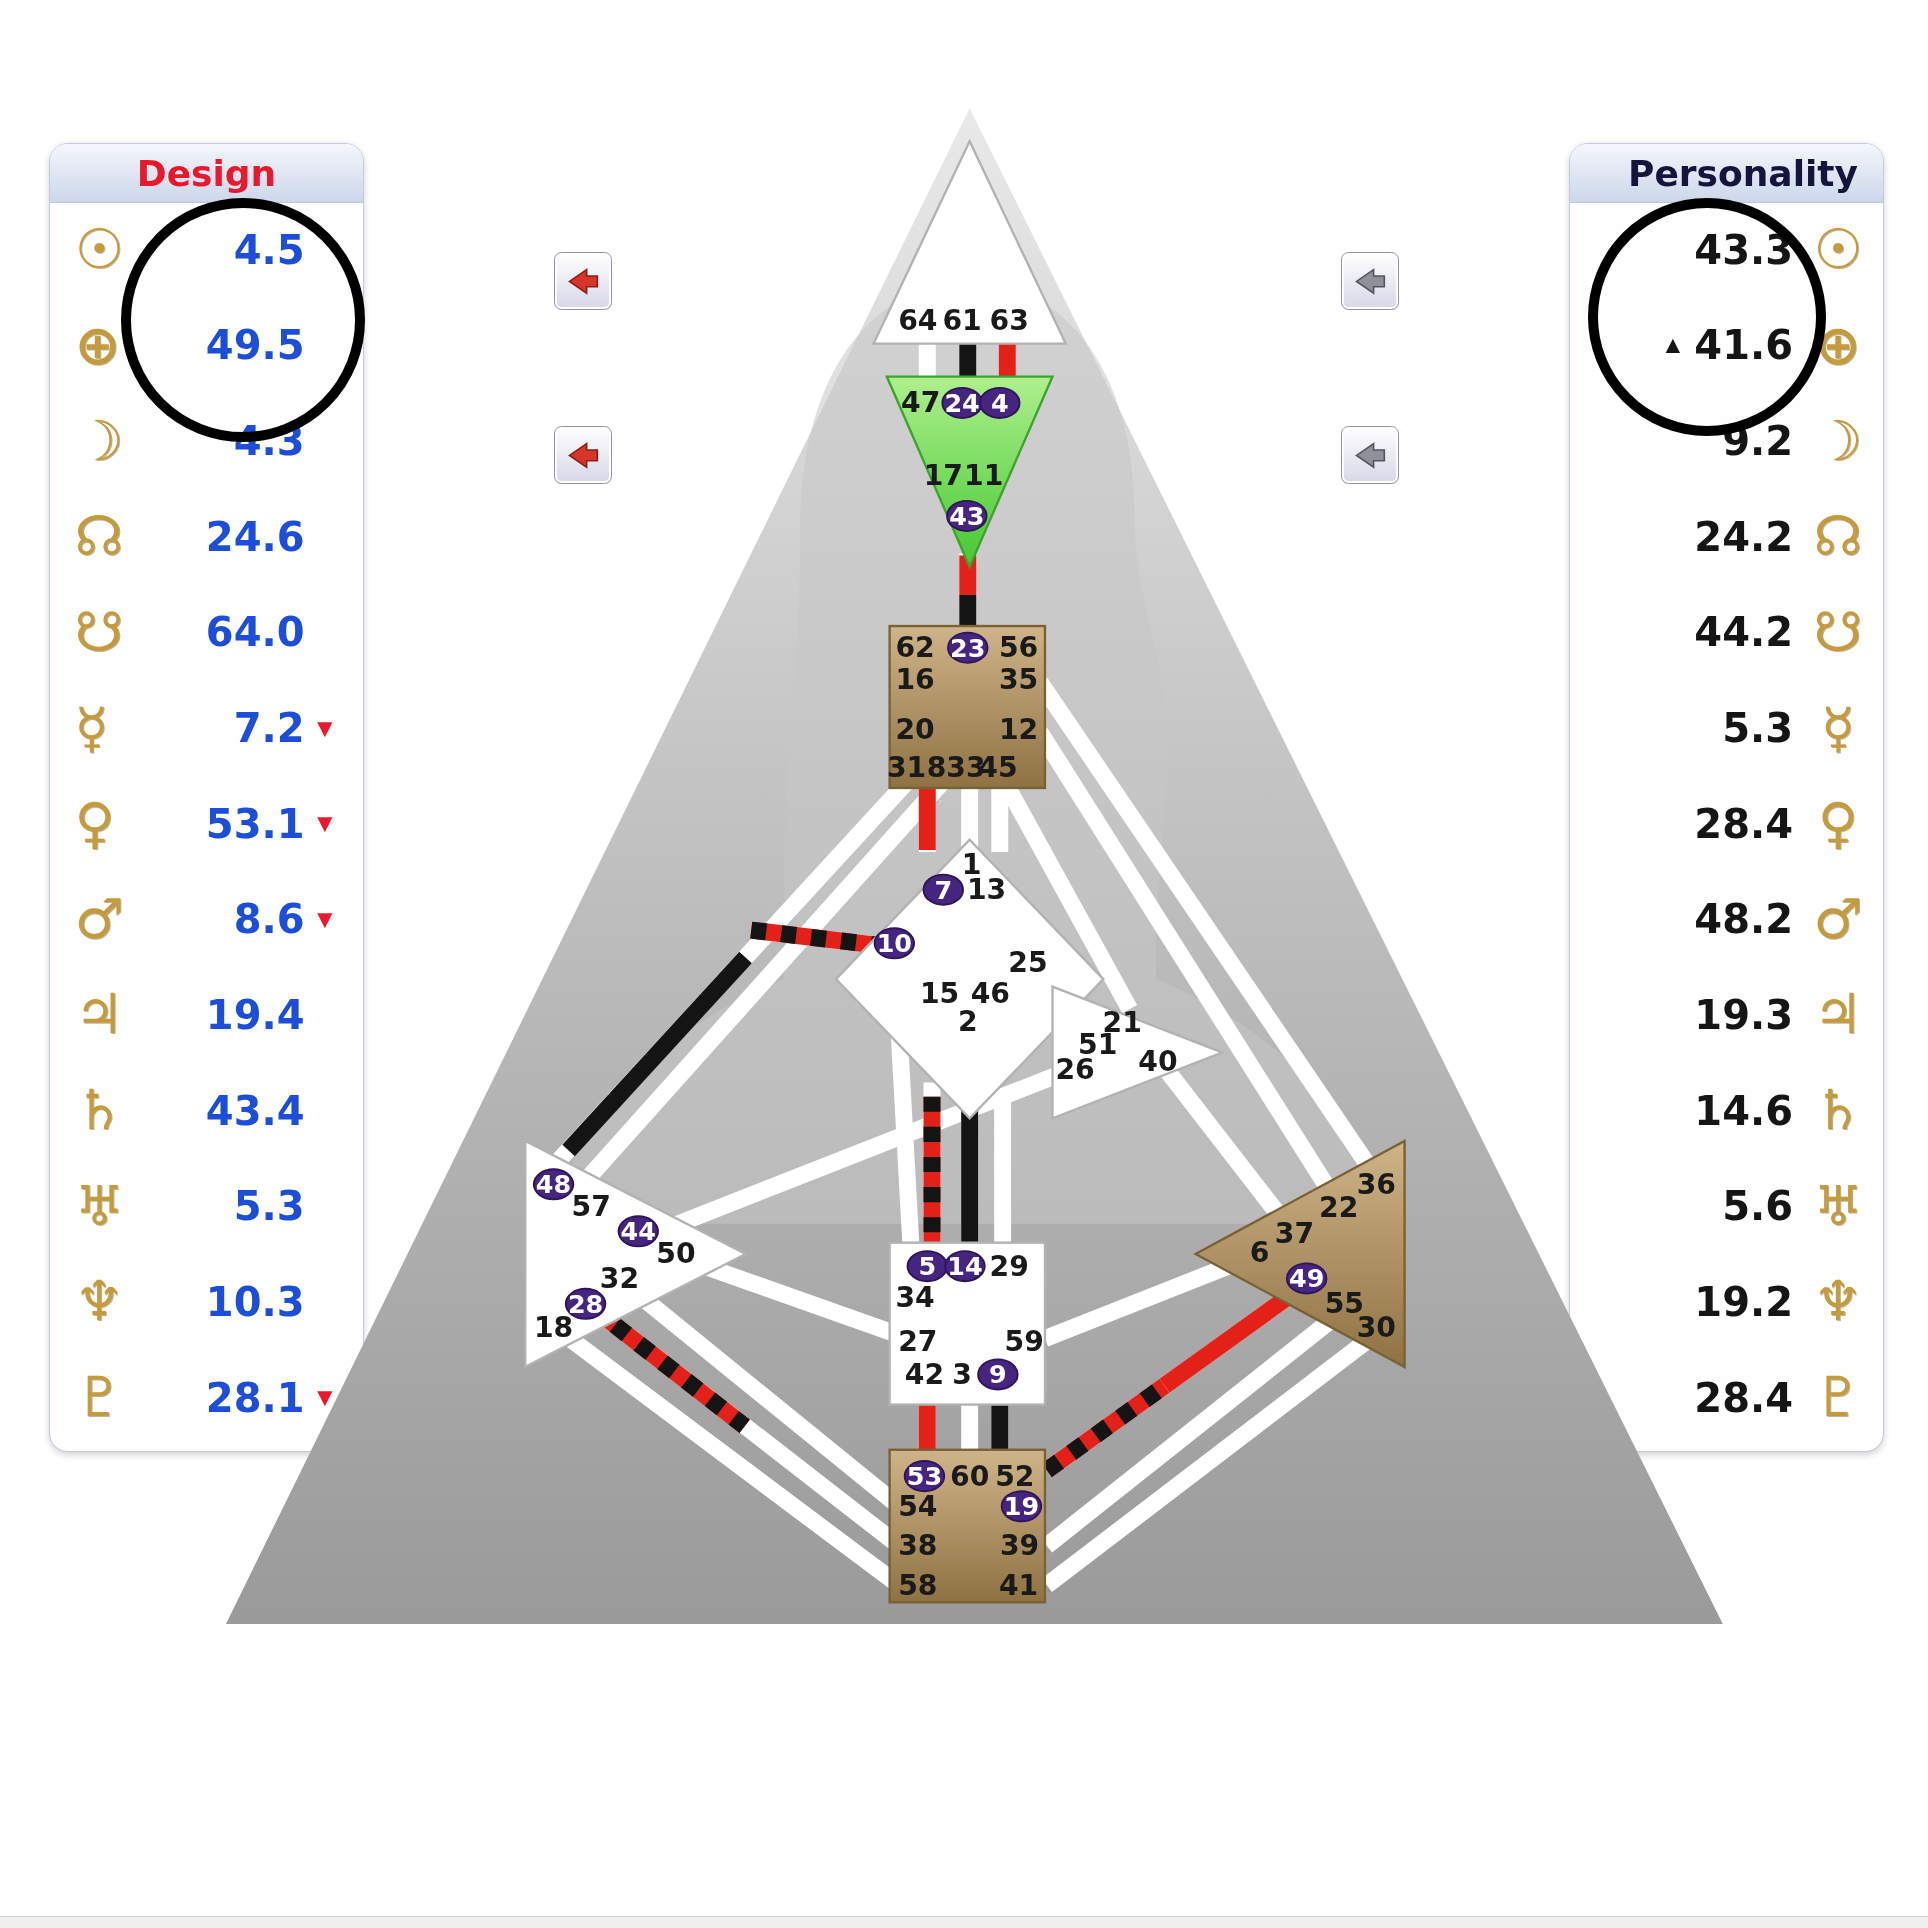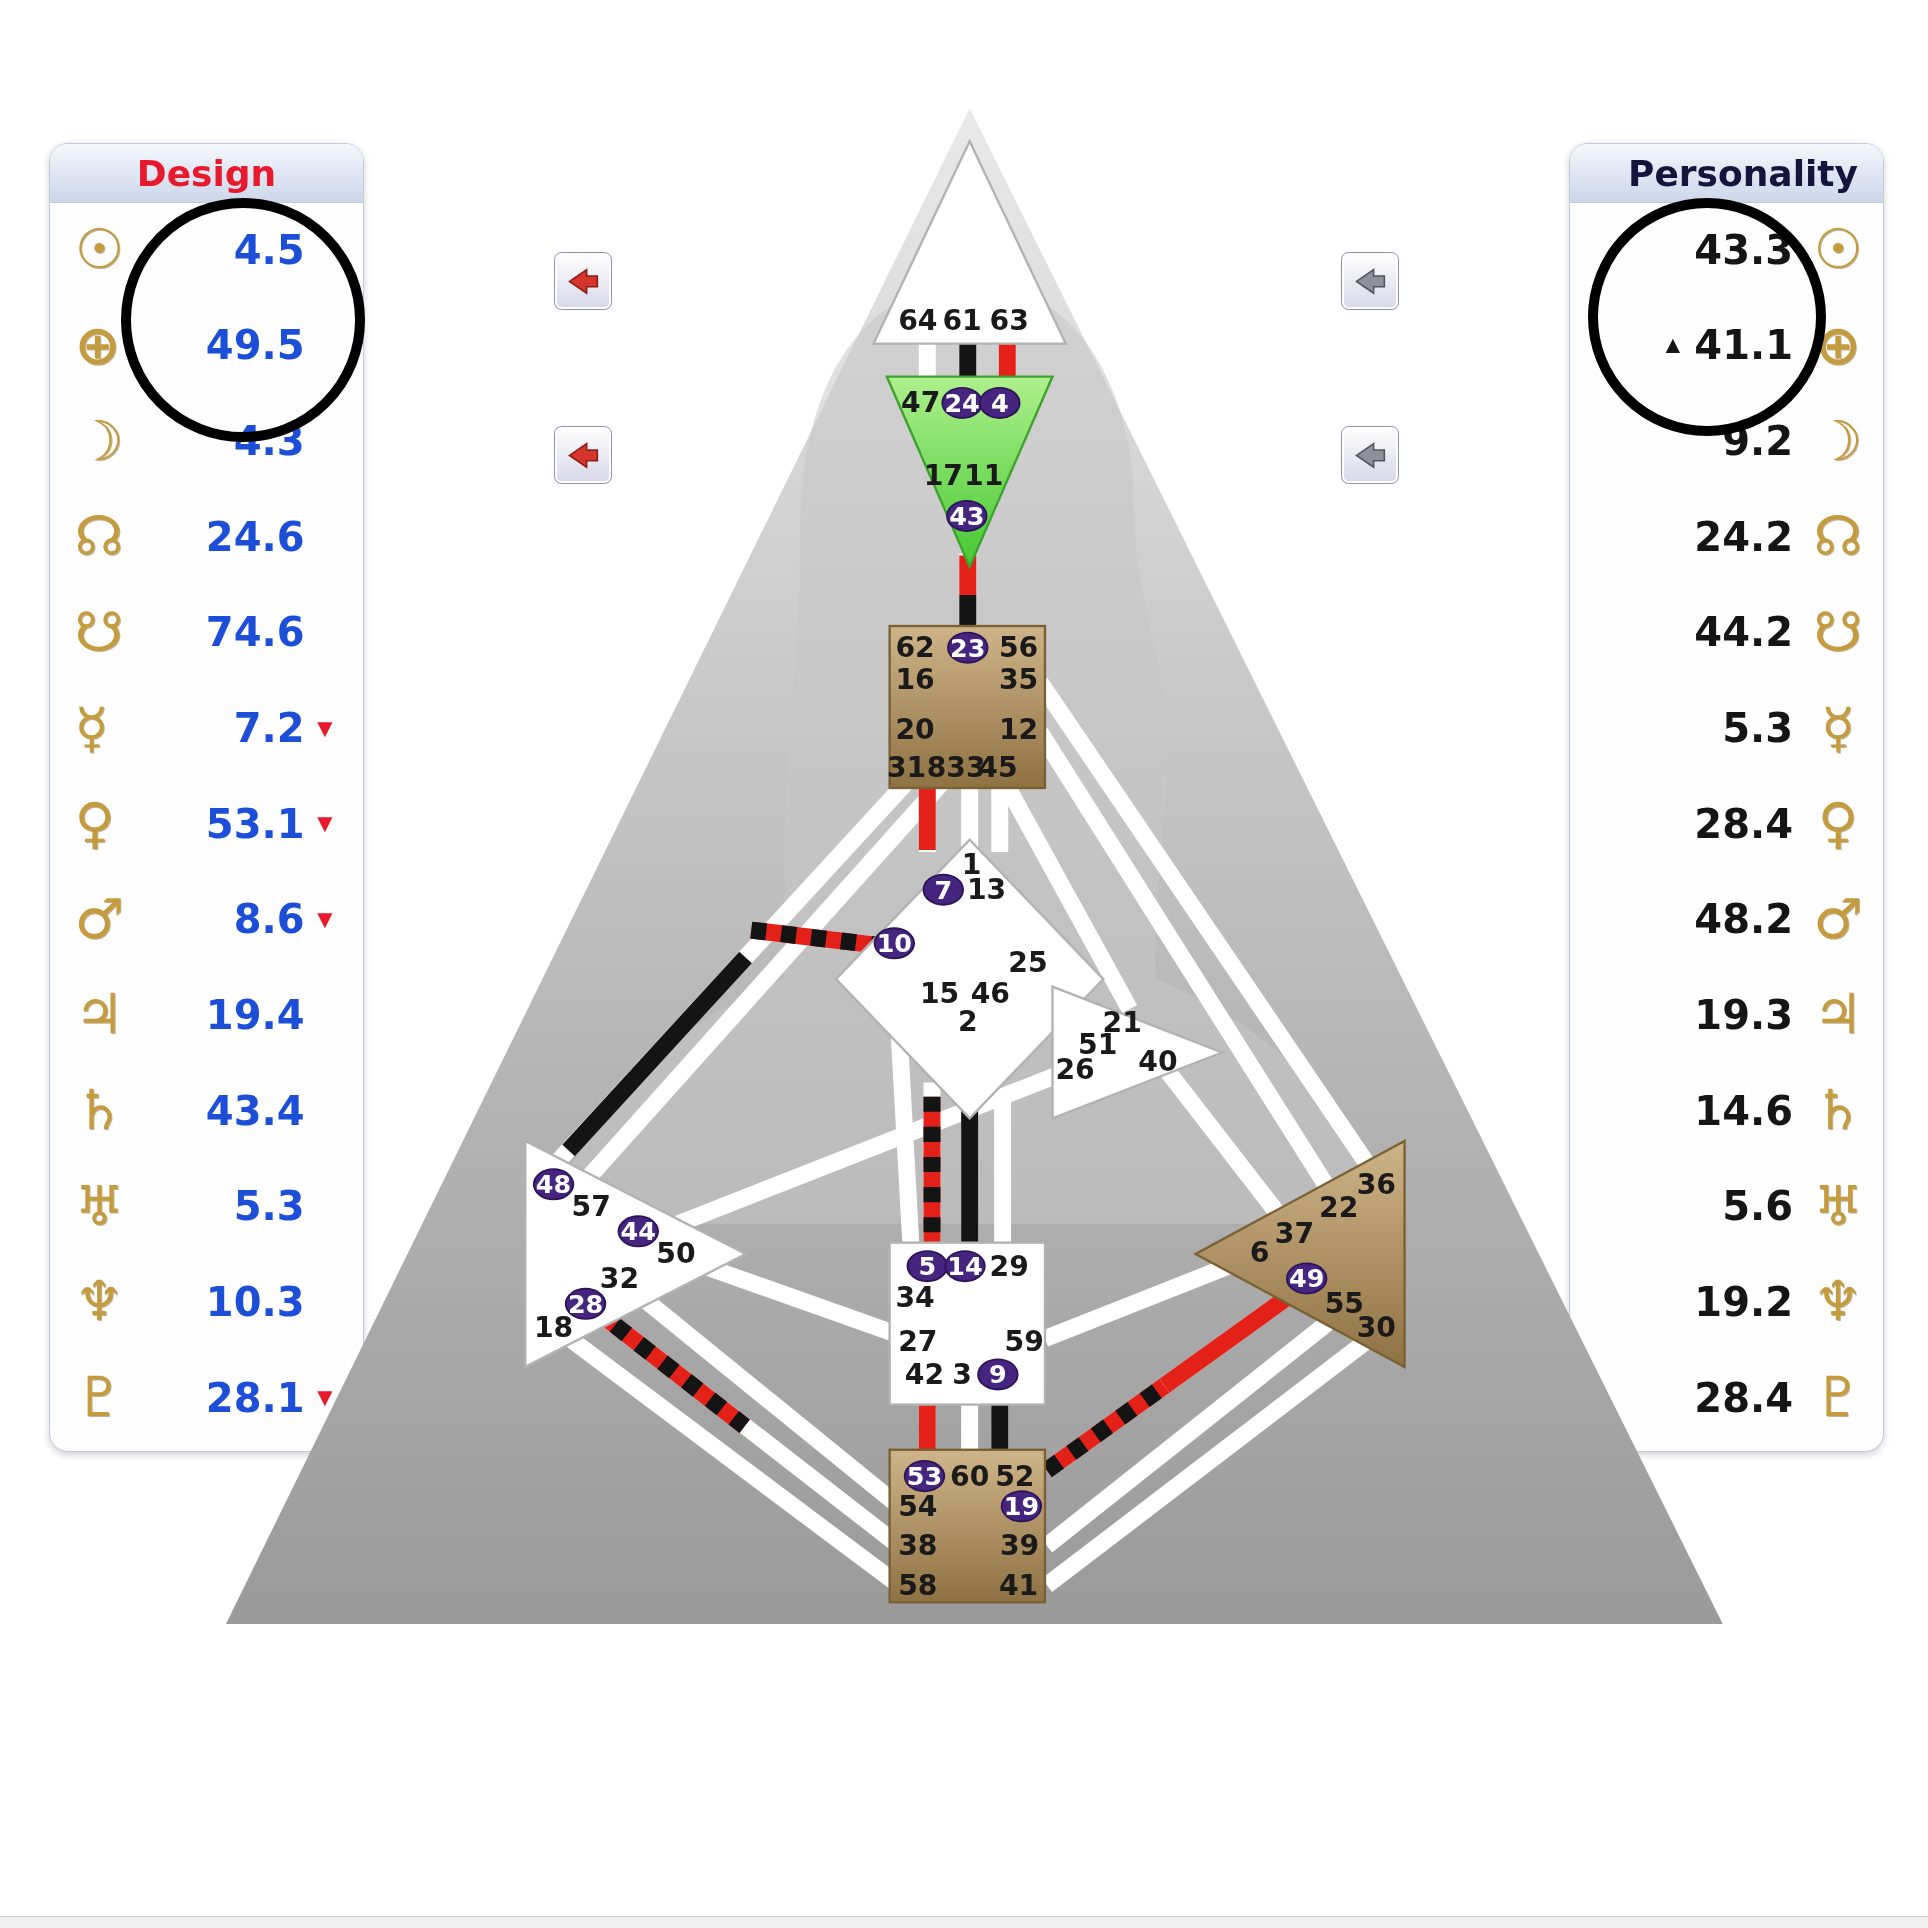--- a/index.html
+++ b/index.html
@@ -388,21 +388,21 @@
         </div>
         <div class="prow left">
           <span class="glyph">☊</span>
           <span class="spacer"></span>
           <span class="val">24.6</span>
           <span class="marker"></span>
         </div>
         <div class="prow left">
           <span class="glyph">☋</span>
           <span class="spacer"></span>
-          <span class="val">74.6</span>
+          <span class="val">64.0</span>
           <span class="marker"></span>
         </div>
         <div class="prow left">
           <span class="glyph">☿</span>
           <span class="spacer"></span>
           <span class="val">7.2</span>
           <span class="marker">▼</span>
         </div>
         <div class="prow left">
           <span class="glyph">♀</span>
@@ -456,21 +456,21 @@
     <div class="rows" id="personality-rows">
         <div class="prow right">
           <span class="spacer"></span>
           <span class="marker"></span>
           <span class="val">43.3</span>
           <span class="glyph">☉</span>
         </div>
         <div class="prow right">
           <span class="spacer"></span>
           <span class="marker">▲</span>
-          <span class="val">41.1</span>
+          <span class="val">41.6</span>
           <span class="glyph">⊕</span>
         </div>
         <div class="prow right">
           <span class="spacer"></span>
           <span class="marker"></span>
           <span class="val">9.2</span>
           <span class="glyph">☽</span>
         </div>
         <div class="prow right">
           <span class="spacer"></span>

